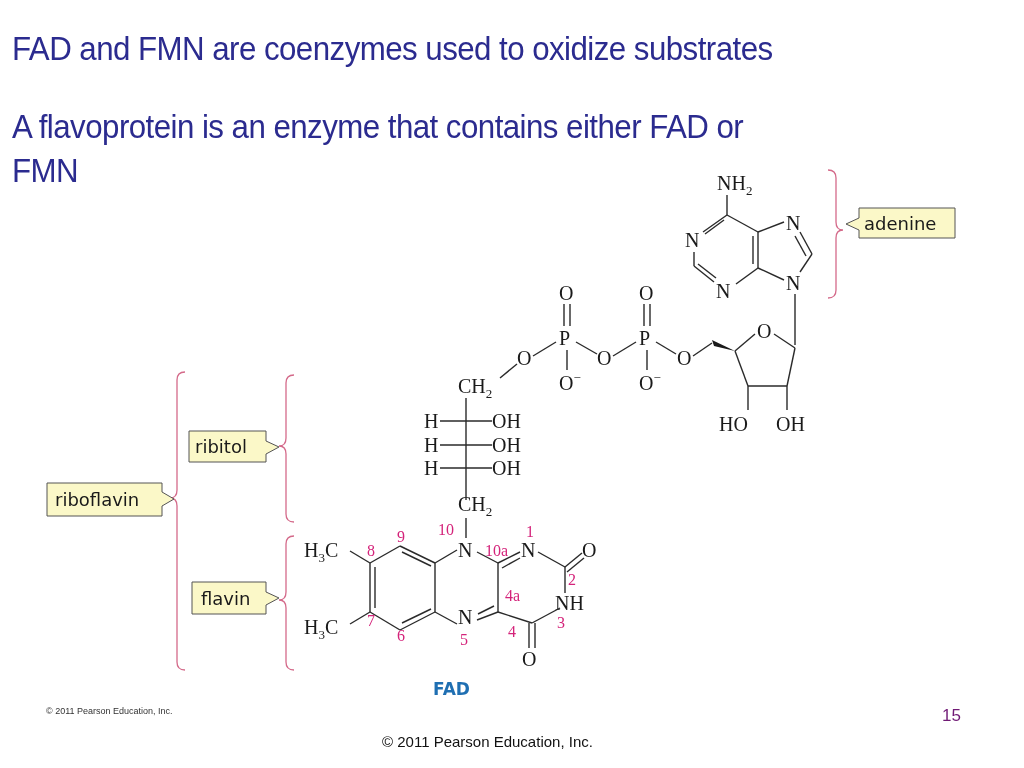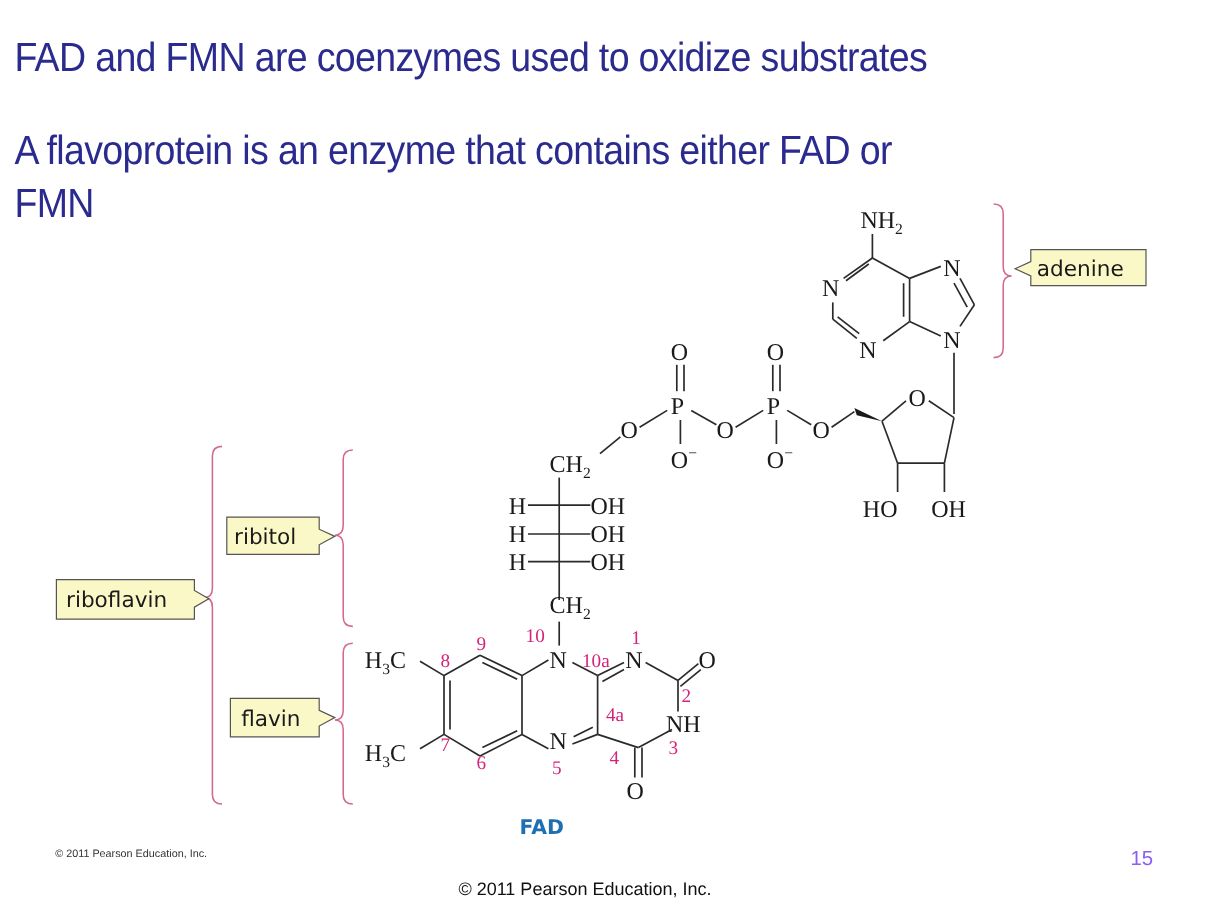--- a/index.html
+++ b/index.html
@@ -11,21 +11,21 @@
     svg.fig { position: absolute; left: 0; top: 0; width: 1024px; height: 768px; }
     .chem { font-family: "Liberation Serif", serif; font-size: 20px; fill: #1a1a1a; }
     .sub { font-size: 13px; }
     .num { font-family: "Liberation Serif", serif; font-size: 16px; fill: #d4237a; }
     .lbl { font-family: "DejaVu Sans", sans-serif; font-size: 18px; fill: #1a1a1a; }
     .fadlbl { font-family: "DejaVu Sans", sans-serif; font-size: 17px; font-weight: bold; fill: #1f6fb2; }
     .bond { stroke: #2a2a2a; stroke-width: 1.4; fill: none; }
     .brace { stroke: #d46a8a; stroke-width: 1.3; fill: none; }
     .callout { fill: #fbf8c8; stroke: #555; stroke-width: 1; }
     .copy-small { position: absolute; left: 46px; top: 706px; font-size: 9px; color: #333; }
-    .pagenum { position: absolute; left: 942px; top: 706px; font-size: 17px; color: #8b5cf6; }
+    .pagenum { position: absolute; left: 942px; top: 706px; font-size: 17px; color: #701a75; }
     .copy-main { position: absolute; left: 382px; top: 733px; font-size: 15px; color: #111; }
   </style>
 </head>
 <body>
 
 <div class="bullet" id="b1">FAD and FMN are coenzymes used to oxidize substrates</div>
 <div class="bullet" id="b2">A flavoprotein is an enzyme that contains either FAD or</div>
 <div class="bullet" id="b2b">FMN</div>
 
 <svg class="fig" viewBox="0 0 1024 768">

